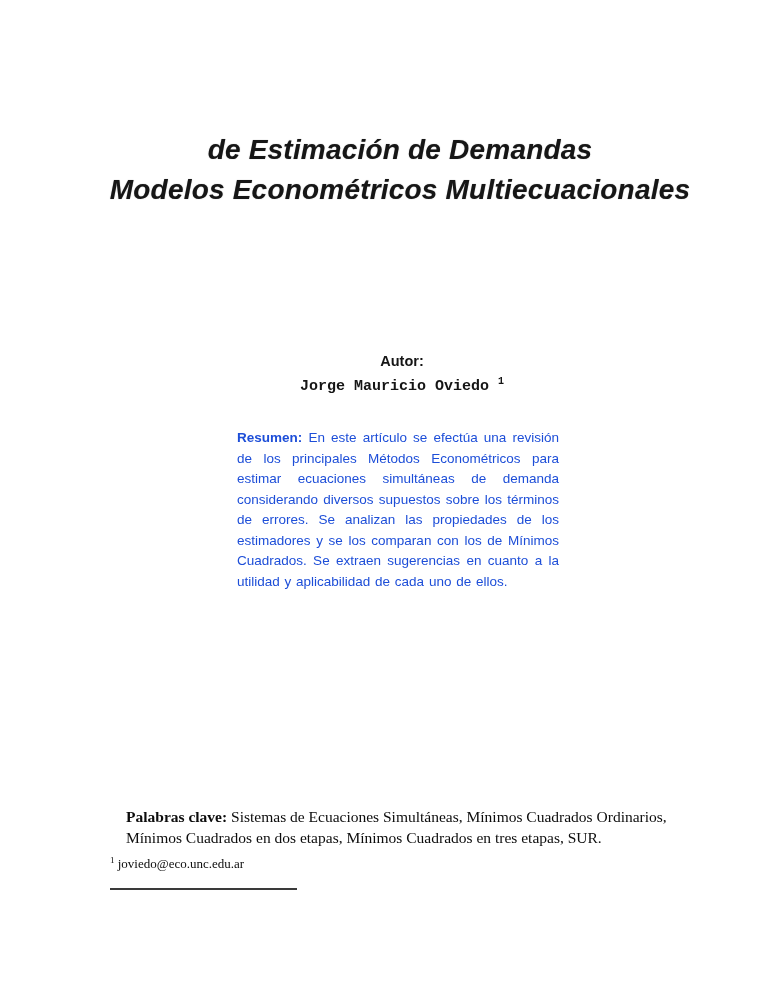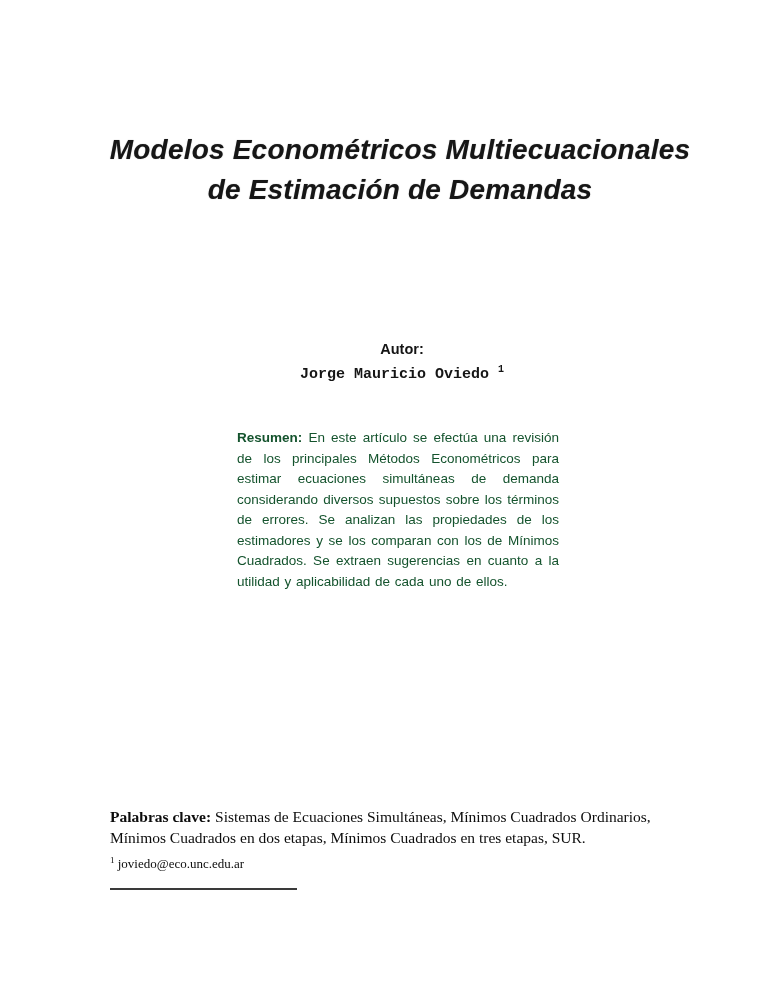--- a/index.html
+++ b/index.html
@@ -40,20 +40,21 @@
     top: 336px;
     left: 112px;
     width: 580px;
     text-align: center;
   }
   .author-label {
     font-size: 14.5px;
     font-weight: bold;
     line-height: 26px;
     color: #151515;
+    margin-top: 12px;
   }
   .author-name {
     font-size: 15px;
     font-weight: bold;
     line-height: 26px;
     color: #151515;
     font-family: Liberation Mono, monospace;
   }
   .author-name sup {
     font-size: 10px;
@@ -63,31 +64,31 @@
   }
   
   .abstract-block {
     position: absolute;
     top: 428px;
     left: 237px;
     width: 322px;
     text-align: justify;
     font-size: 13.5px;
     line-height: 20.5px;
-    color: #14532d;
+    color: #1d4ed8;
     word-spacing: 1px;
   }
   .abstract-block .lead {
     font-weight: bold;
   }
   
   .keywords-block {
     position: absolute;
     top: 806px;
-    left: 110px;
+    left: 126px;
     width: 562px;
     font-family: "Liberation Serif", serif;
     font-size: 15.5px;
     line-height: 21px;
     color: #0c0c0c;
     text-align: left;
   }
   .keywords-block .lead {
     font-weight: bold;
   }
@@ -114,22 +115,22 @@
     font-size: 9px;
     line-height: 0;
   }
 </style>
 </head>
 <body>
 
 <div class="page">
 
   <div class="title-block">
+    <div class="title-line">de Estimación de Demandas</div>
     <div class="title-line">Modelos Econométricos Multiecuacionales</div>
-    <div class="title-line">de Estimación de Demandas</div>
   </div>
 
   <div class="author-block">
     <div class="author-label">Autor:</div>
     <div class="author-name"><span>Jorge Mauricio Oviedo</span>&nbsp;<sup>1</sup></div>
   </div>
 
   <div class="abstract-block"><span class="lead">Resumen:</span> <span>En este artículo se efectúa una revisión de los principales Métodos Econométricos para estimar ecuaciones simultáneas de demanda considerando diversos supuestos sobre los términos de errores. Se analizan las propiedades de los estimadores y se los comparan con los de Mínimos Cuadrados. Se extraen sugerencias en cuanto a la utilidad y aplicabilidad de cada uno de ellos.</span></div>
 
   <div class="keywords-block"><span class="lead">Palabras clave:</span> <span>Sistemas de Ecuaciones Simultáneas, Mínimos Cuadrados Ordinarios, Mínimos Cuadrados en dos etapas, Mínimos Cuadrados en tres etapas, SUR.</span></div>

